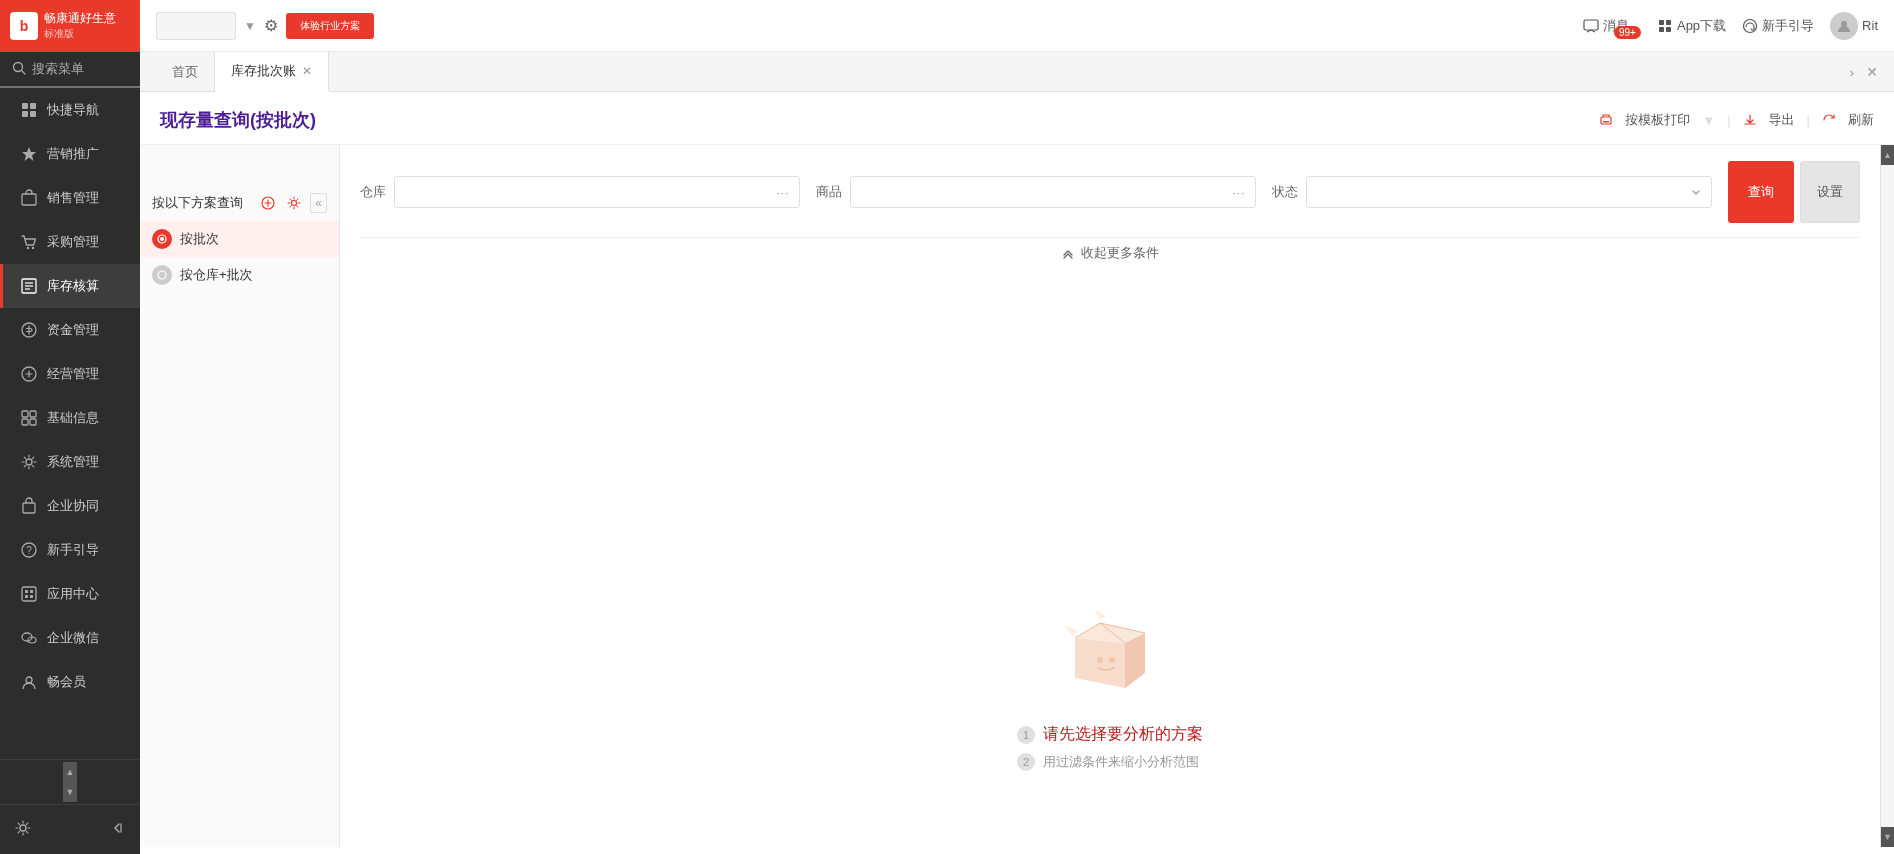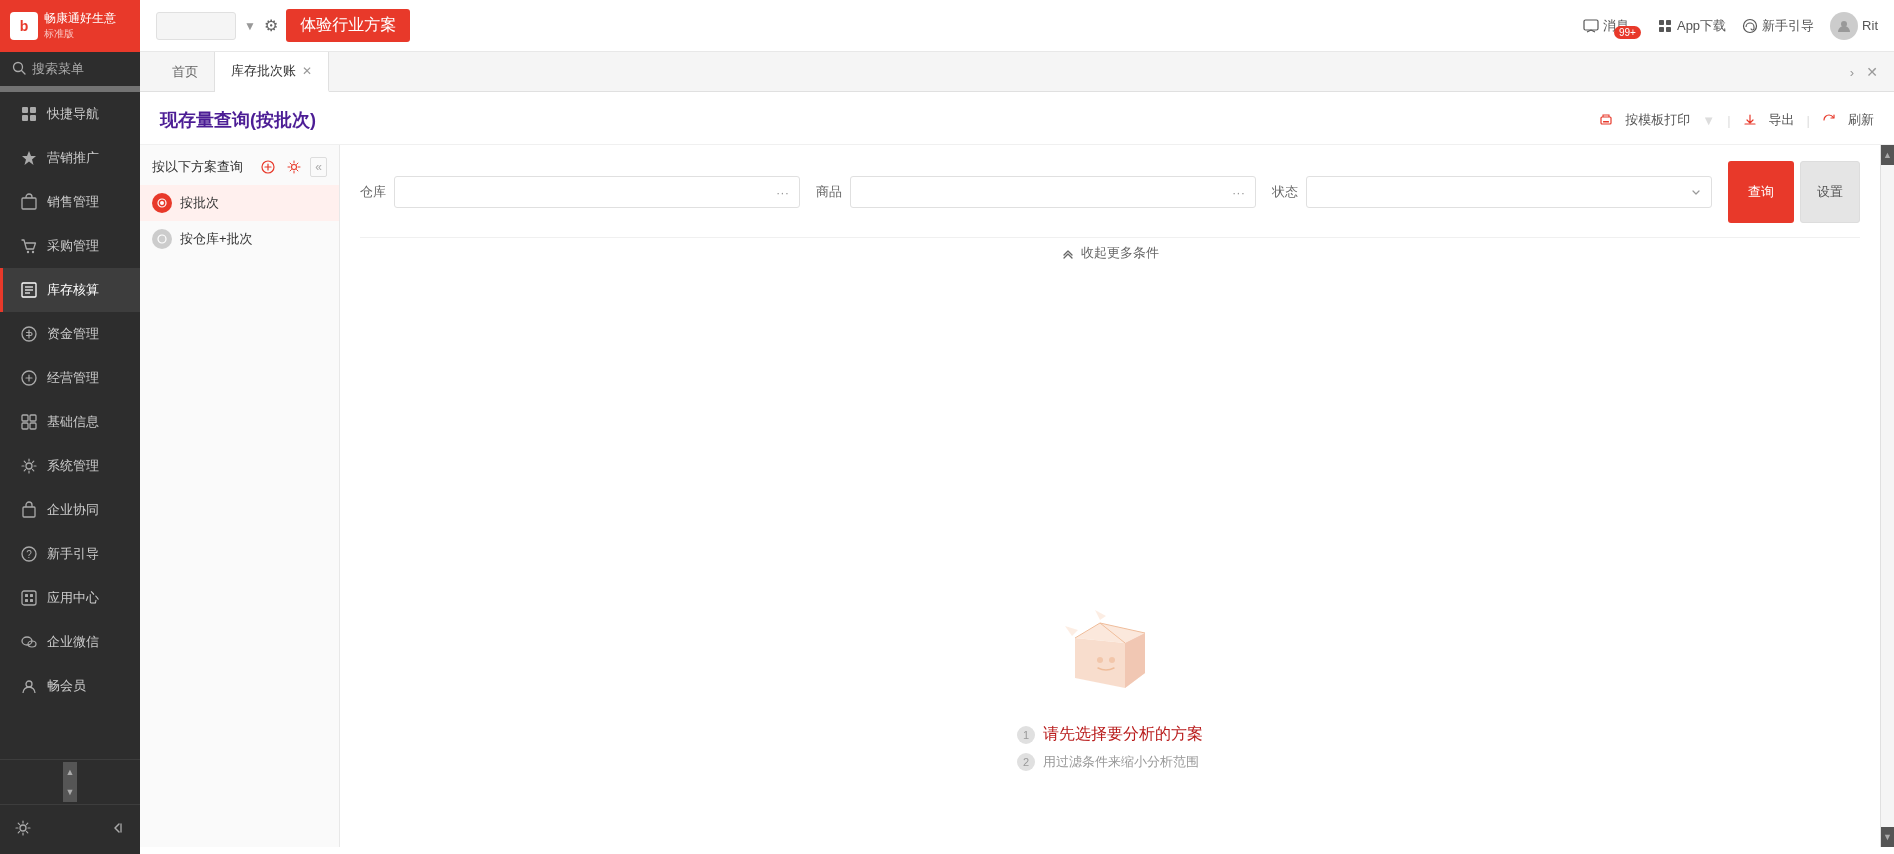--- a/index.html
+++ b/index.html
@@ -8,21 +8,21 @@
     
     .app-wrapper { display: flex; height: 854px; width: 1894px; }
 
     
     .sidebar { width: 140px; background: #2d2d2d; display: flex; flex-direction: column; flex-shrink: 0; }
     .sidebar-header { background: #e8392a; padding: 8px 10px; display: flex; align-items: center; gap: 6px; height: 52px; }
     .sidebar-logo { width: 28px; height: 28px; background: white; border-radius: 4px; display: flex; align-items: center; justify-content: center; color: #e8392a; font-weight: bold; font-size: 14px; flex-shrink: 0; }
     .sidebar-title { color: white; font-size: 12px; line-height: 1.3; }
     .sidebar-edition { color: rgba(255,255,255,0.7); font-size: 10px; }
 
-    .sidebar-search { display: flex; align-items: center; gap: 6px; padding: 8px 12px; color: #aaa; cursor: pointer; border-bottom: 6px solid #737373; }
+    .sidebar-search { display: flex; align-items: center; gap: 6px; padding: 8px 12px; color: #aaa; cursor: pointer; border-bottom: 2px solid #737373; }
 
     .sidebar-nav { flex: 1; overflow-y: auto; }
     .sidebar-nav::-webkit-scrollbar { width: 4px; }
     .sidebar-nav::-webkit-scrollbar-track { background: #2d2d2d; }
     .sidebar-nav::-webkit-scrollbar-thumb { background: #555; }
 
     .nav-item { display: flex; align-items: center; gap: 8px; padding: 12px 16px; color: #ccc; cursor: pointer; border-left: 3px solid transparent; }
     .nav-item.active { background: #3d3d3d; color: white; border-left-color: #e8392a; }
     .nav-item .nav-icon { width: 20px; height: 20px; display: flex; align-items: center; justify-content: center; flex-shrink: 0; }
     .nav-item .nav-label { font-size: 13px; }
@@ -35,21 +35,21 @@
 
     
     .main-area { flex: 1; display: flex; flex-direction: column; overflow: hidden; }
 
     
     .topbar { height: 52px; background: white; border-bottom: 1px solid #e8e8e8; display: flex; align-items: center; padding: 0 16px; gap: 12px; position: relative; }
     .topbar-left { display: flex; align-items: center; gap: 8px; flex: 1; }
     .topbar-input { width: 80px; height: 28px; background: #f5f5f5; border: 1px solid #e0e0e0; border-radius: 3px; padding: 0 8px; font-size: 12px; color: #666; }
     .topbar-dropdown { color: #999; cursor: pointer; font-size: 12px; }
     .topbar-gear { color: #666; cursor: pointer; font-size: 16px; }
-    .topbar-trial-btn { background: #e8392a; color: white; border: none; padding: 6px 14px; border-radius: 3px; cursor: pointer; font-size: 16px; }
+    .topbar-trial-btn { background: #e8392a; color: white; border: none; padding: 6px 14px; border-radius: 3px; cursor: pointer; font-size: 10px; }
 
     .topbar-right { display: flex; align-items: center; gap: 16px; }
     .topbar-action { display: flex; align-items: center; gap: 4px; color: #555; cursor: pointer; font-size: 13px; position: relative; }
     .badge { background: #e8392a; color: white; border-radius: 10px; padding: 1px 5px; font-size: 10px; position: absolute; top: -8px; right: -12px; min-width: 18px; text-align: center; margin-top: 17px; }
     .topbar-avatar { width: 28px; height: 28px; background: #ccc; border-radius: 50%; display: flex; align-items: center; justify-content: center; cursor: pointer; }
     .topbar-username { color: #555; font-size: 13px; cursor: pointer; }
 
     
     .tabbar { height: 40px; background: #f5f5f5; border-bottom: 1px solid #e0e0e0; display: flex; align-items: center; padding: 0 16px; gap: 0; position: relative; }
     .tab { display: flex; align-items: center; gap: 6px; padding: 0 16px; height: 40px; cursor: pointer; font-size: 13px; color: #666; border-right: 1px solid #e0e0e0; }
@@ -66,21 +66,21 @@
     .page-title { font-size: 18px; font-weight: bold; color: #4c1d95; }
     .page-header-actions { display: flex; align-items: center; gap: 12px; }
     .header-action-btn { display: flex; align-items: center; gap: 12px; color: #555; cursor: pointer; font-size: 13px; border: none; background: none; }
     .header-action-divider { color: #ddd; }
 
     
     .content-layout { display: flex; height: calc(100% - 60px); }
 
     
     .left-panel { width: 200px; border-right: 1px solid #e8e8e8; padding: 12px 0; background: #fafafa; flex-shrink: 0; }
-    .left-panel-header { display: flex; align-items: center; justify-content: space-between; padding: 0 12px 8px; }
+    .left-panel-header { display: flex; align-items: center; justify-content: space-between; padding: 0 12px 8px; margin-top: 36px; }
     .left-panel-title { font-size: 13px; color: #333; font-weight: 500; }
     .left-panel-actions { display: flex; gap: 6px; }
     .left-panel-icon-btn { color: #666; cursor: pointer; font-size: 14px; width: 20px; height: 20px; display: flex; align-items: center; justify-content: center; }
     .collapse-btn { color: #aaa; cursor: pointer; font-size: 12px; border: 1px solid #ddd; padding: 2px 4px; border-radius: 2px; }
 
     .plan-item { display: flex; align-items: center; gap: 8px; padding: 8px 12px; cursor: pointer; }
     .plan-item.active { background: #fff0ee; }
     .plan-item-icon { width: 20px; height: 20px; border-radius: 50%; display: flex; align-items: center; justify-content: center; font-size: 10px; color: white; flex-shrink: 0; }
     .plan-item-icon.red { background: #e8392a; }
     .plan-item-icon.gray { background: #ccc; }

